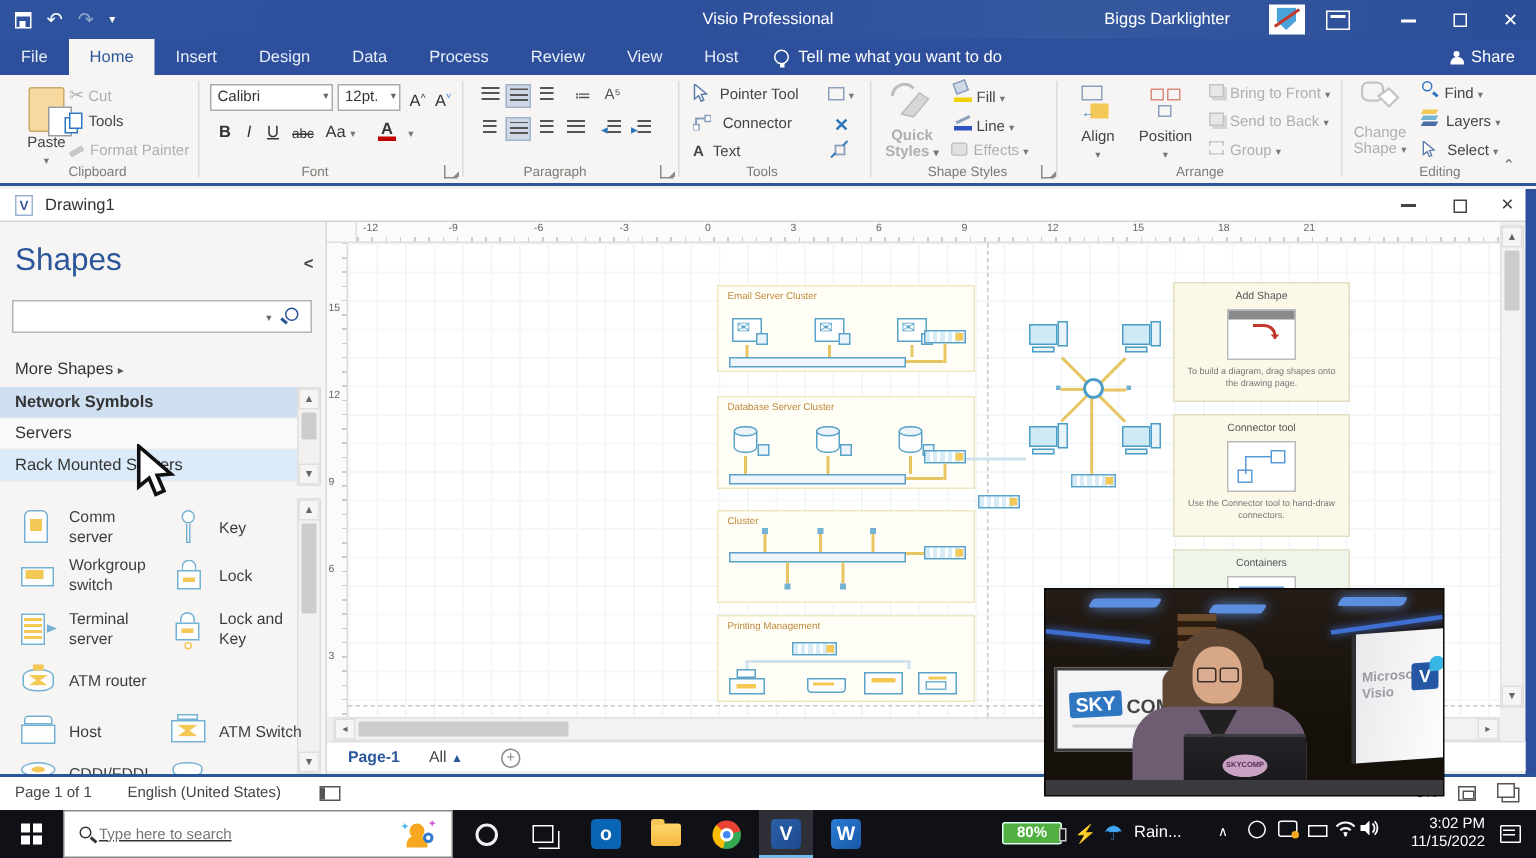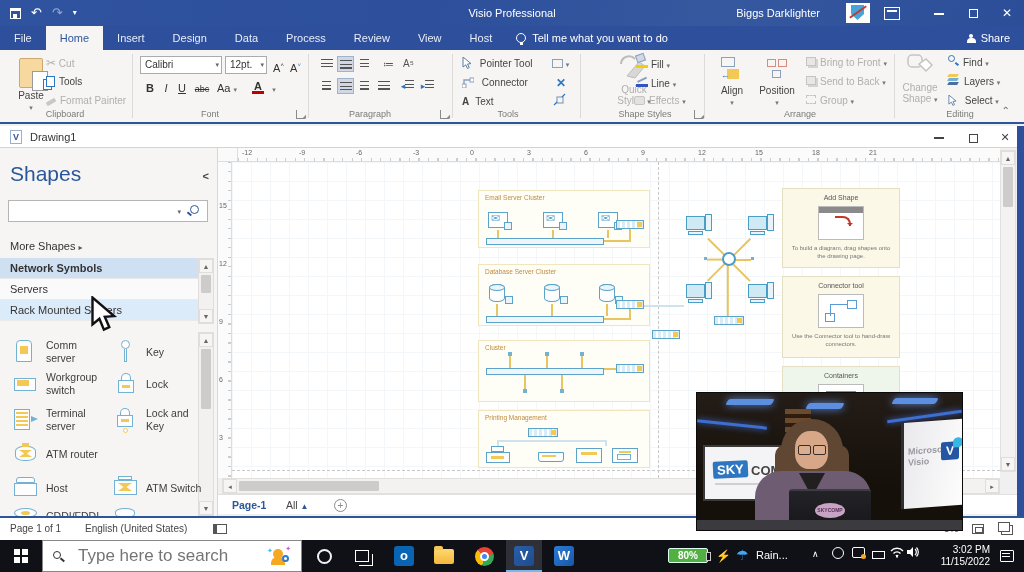--- a/index.html
+++ b/index.html
@@ -174,21 +174,21 @@
   .sw-ico { position:absolute; width:12px; height:10px; border:1px solid #555; box-shadow:3px 3px 0 -1px #fff,3px 3px 0 0 #555; }
 
   
   .taskbar { position:absolute; left:0; top:540px; width:1024px; height:32px; background:#101116; color:#fff; }
   .start { position:absolute; left:0; top:0; width:42px; height:32px; }
   .winlogo { position:absolute; left:14px; top:9px; width:14px; height:14px; display:grid; grid-template-columns:6px 6px; grid-template-rows:6px 6px; gap:1.6px; }
   .winlogo span { background:#fff; }
   .tsearch { position:absolute; left:42px; top:0; width:260px; height:32px; background:#fff; border:1px solid #888; }
   .tsearch .tmag { position:absolute; left:10px; top:10px; width:8px; height:8px; border:1.6px solid #333; border-radius:50%; }
   .tsearch .tmag::after { content:""; position:absolute; left:6px; top:7px; width:5px; height:1.6px; background:#333; transform:rotate(40deg); }
-  .tsearch input { position:absolute; left:35px; top:4px; width:170px; height:22px; border:none; outline:none; font-size:17px; color:#333; font-family:"Liberation Sans",sans-serif; }
+  .tsearch input { position:absolute; left:23px; top:4px; width:170px; height:22px; border:none; outline:none; font-size:10px; color:#333; font-family:"Liberation Sans",sans-serif;text-decoration:underline; }
   .hl-ico { position:absolute; right:12px; top:6px; width:20px; height:20px; }
   .hl-ico .pers { position:absolute; left:4px; top:2px; width:10px; height:10px; border-radius:50%; background:#f6a821; }
   .hl-ico .pbody { position:absolute; left:2px; top:10px; width:14px; height:8px; border-radius:6px 6px 0 0; background:#f6a821; }
   .hl-ico .hmag { position:absolute; right:0px; top:8px; width:7px; height:7px; border:2px solid #2f7ad1; border-radius:50%; background:rgba(255,255,255,.6); }
   .hl-ico .sp1 { position:absolute; left:-2px; top:0; color:#45b6e8; font-size:7px; }
   .hl-ico .sp2 { position:absolute; right:-2px; top:-2px; color:#d65bd0; font-size:7px; }
   .tbicon { position:absolute; top:0; width:36px; height:32px; display:flex; align-items:center; justify-content:center; }
   .tbicon.active { background:#2e2f37; box-shadow:inset 0 -2px 0 #76b9ed; }
   .cortana { width:15px; height:15px; border:2px solid #f2f2f2; border-radius:50%; }
   .taskview { width:14px; height:12px; border:1.6px solid #fff; position:relative; background:transparent; }
@@ -343,21 +343,21 @@
     <div class="smallbtn" style="left:552px; top:5px;"><span style="display:inline-block;width:11px;height:9px;border:1.2px solid #8aa0be;vertical-align:-1px;"></span> <span class="caret">▾</span></div>
     <div class="smallbtn xblue" style="left:556px; top:24px;">✕</div>
     <div class="smallbtn" style="left:553px; top:43px;">
       <svg width="13" height="13" viewBox="0 0 13 13">
           <rect x="4" y="4" width="6" height="6" fill="none" stroke="#8aa0be" stroke-width="1.2"></rect>
           <path d="M1 12 L4 9 M12 1 L9 4" stroke="#2e77c0" stroke-width="1.2"></path>
         </svg></div>
     <div class="rgroup-label" style="left:468px; width:80px;">Tools</div>
     <div class="rdivider" style="left:580px;"></div>
 
-    <div class="bigbtn dis-txt" style="left:612px; width:44px;">
+    <div class="bigbtn dis-txt" style="left:586px; width:44px;font-weight:bold;">
       <svg width="30" height="26" viewBox="0 0 30 26">
           <path d="M2 10 a8 8 0 0 1 14 -5" fill="none" stroke="#bdbcbb" stroke-width="2"></path>
           <path d="M8 22 L20 8 L26 12 L16 24 Z" fill="#d8d7d6" stroke="#bdbcbb"></path>
         </svg>
       <div class="lbl"><span>Quick</span><br><span>Styles</span> <span class="caret">▾</span></div>
     </div>
     <div class="smallbtn" style="left:634px; top:4px;">
       <span class="fill-ico"><span class="paint-can"></span><span class="yellowbar"></span></span><span>Fill</span> <span class="caret">▾</span></div>
     <div class="smallbtn" style="left:634px; top:23px;">
       <span class="fill-ico"><span style="position:absolute;left:2px;top:1px;width:10px;height:7px;border-bottom:2px solid #8aa0be;transform:rotate(-25deg);"></span><span class="bluebar"></span></span><span>Line</span> <span class="caret">▾</span></div>

